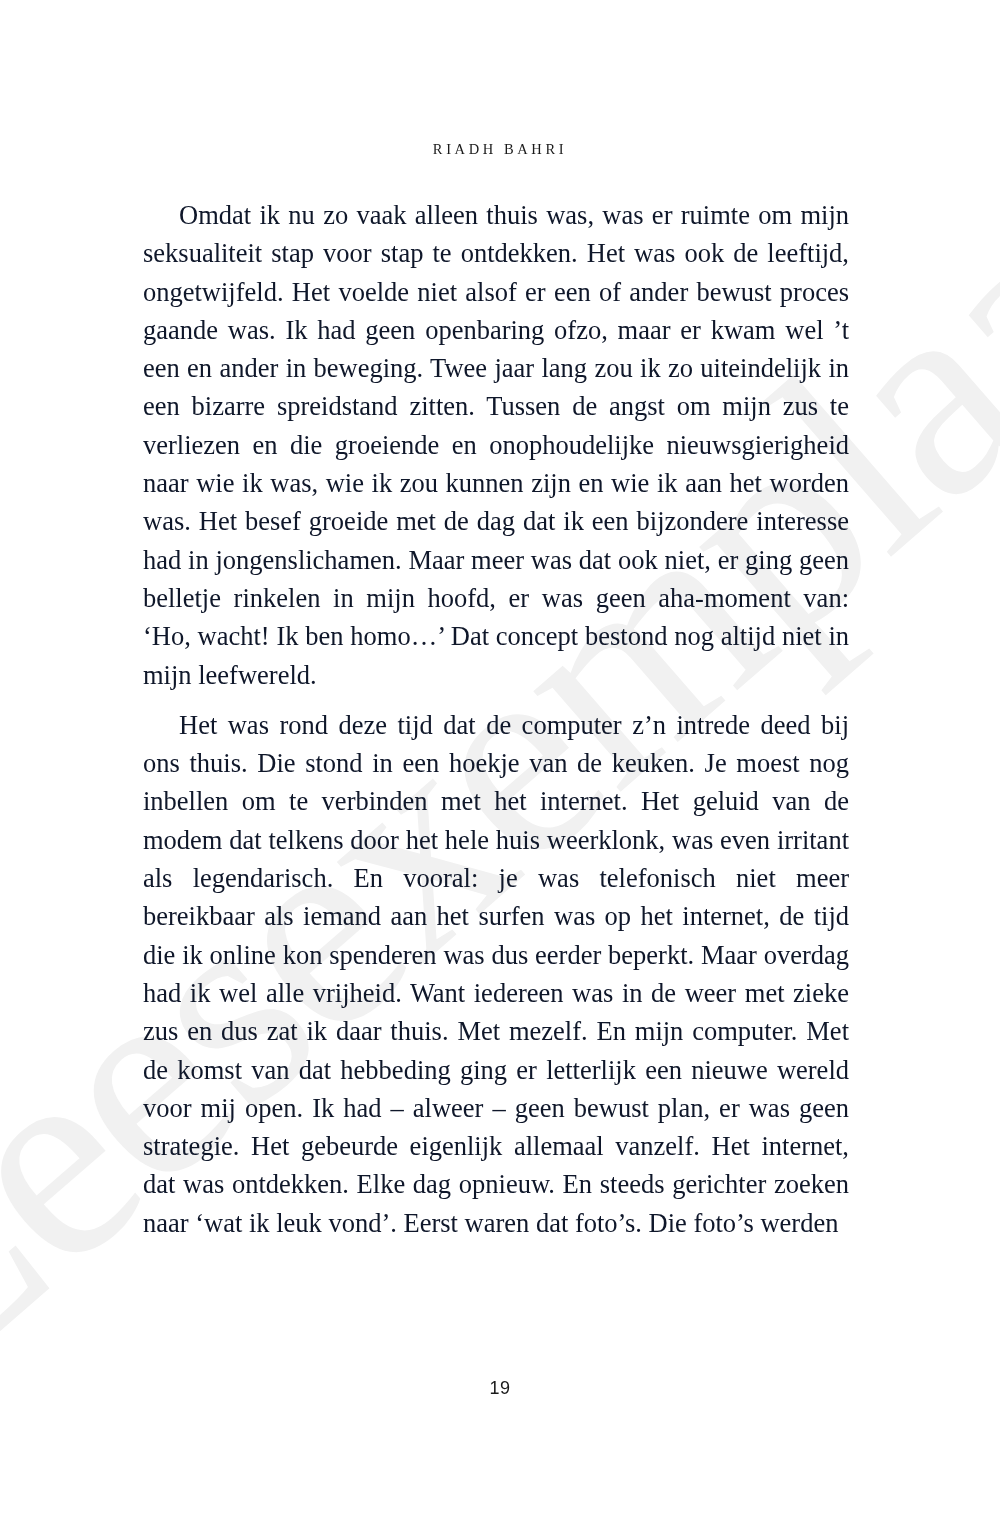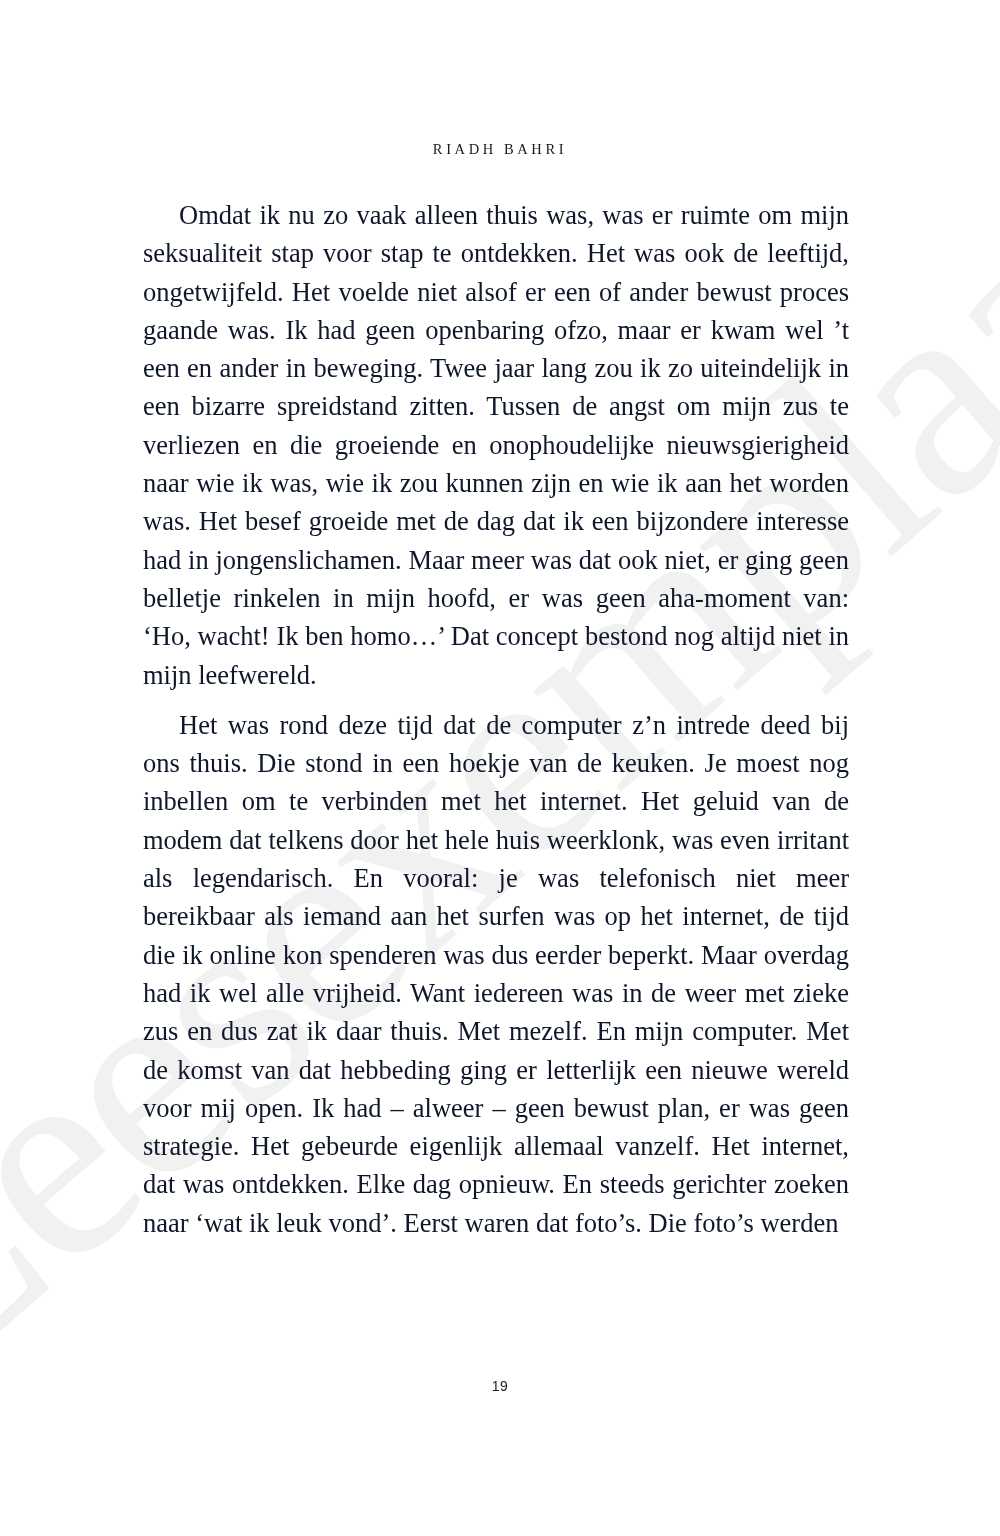--- a/index.html
+++ b/index.html
@@ -86,21 +86,21 @@
     margin-top: 12px;
   }
 
   .folio {
     position: absolute;
     top: 1378px;
     left: 0;
     right: 0;
     text-align: center;
     font-family: "Liberation Sans", "DejaVu Sans", sans-serif;
-    font-size: 14px;
+    font-size: 18px;
     color: #1a1a1a;
     letter-spacing: 0.5px;
   }
 </style>
 </head>
 <body>
 
 <div class="page">
 
   <div class="watermark-layer">

